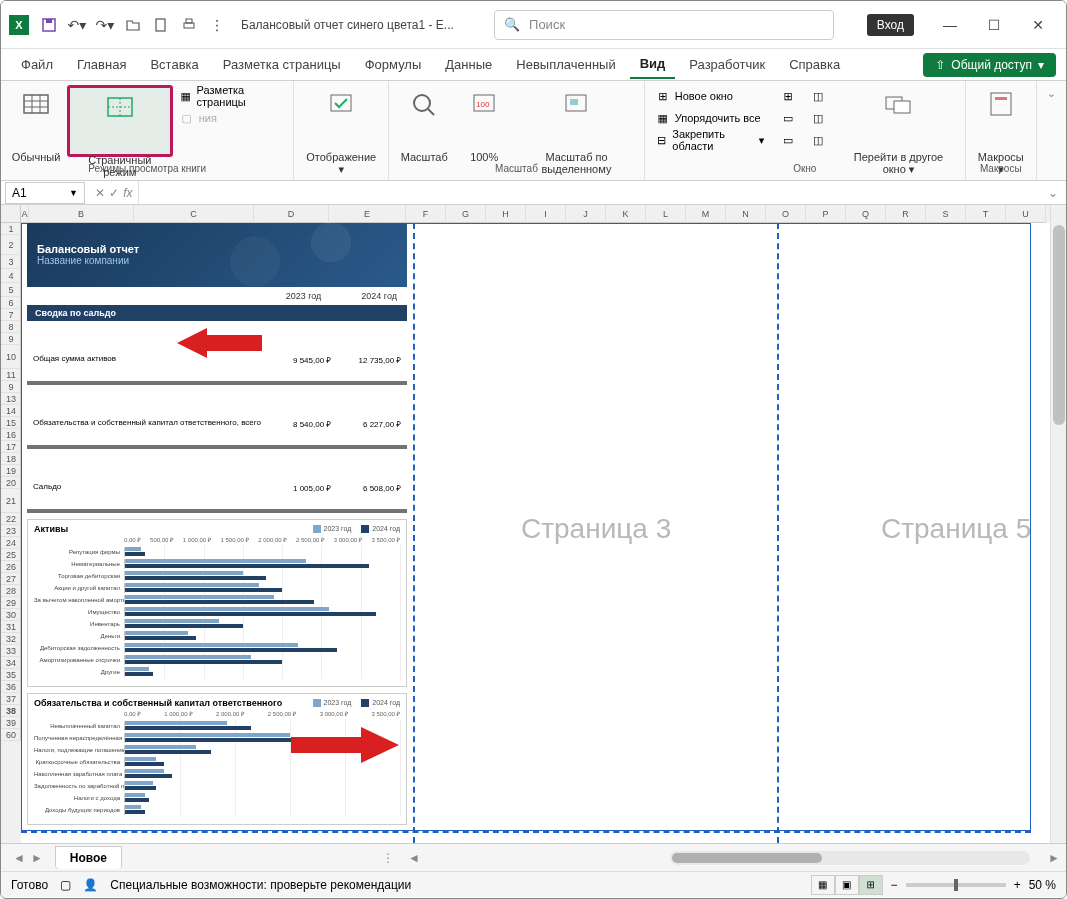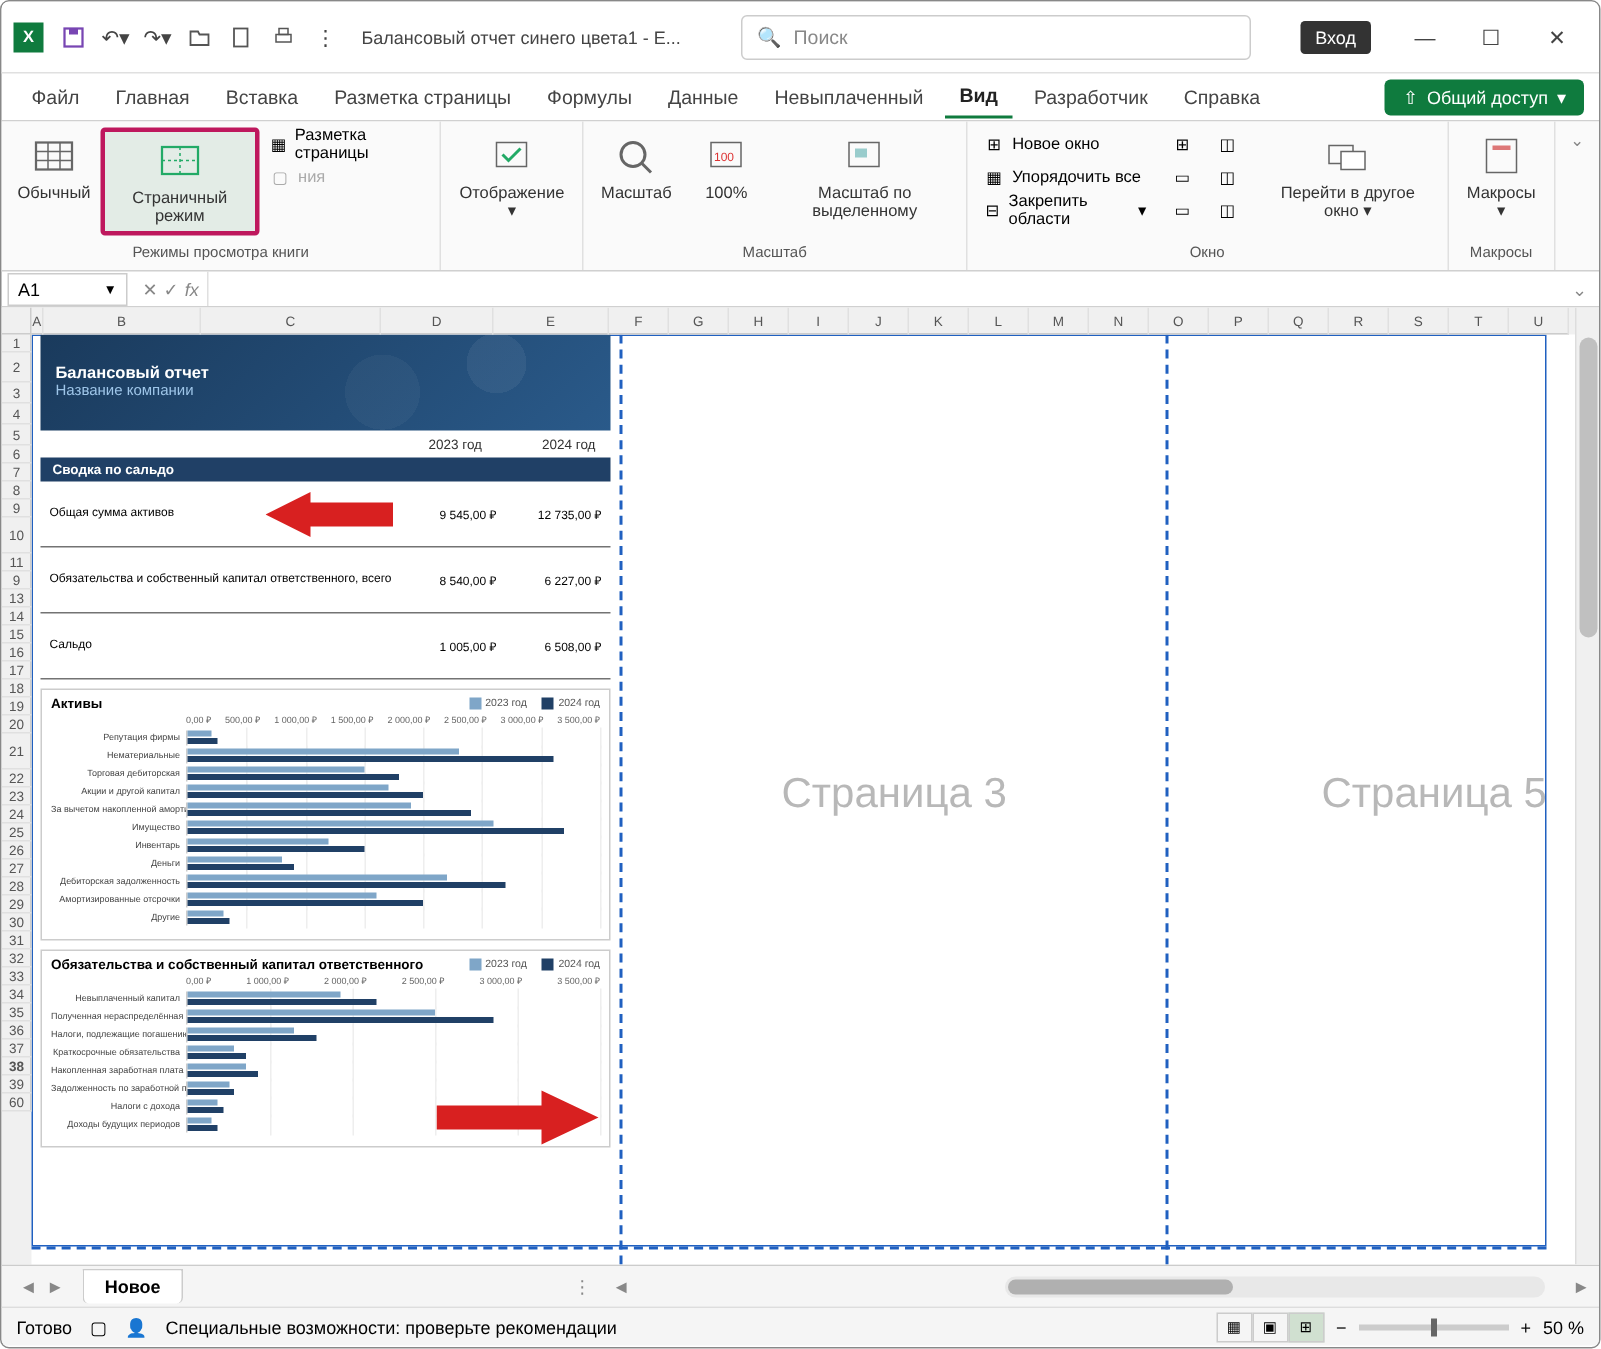--- a/index.html
+++ b/index.html
@@ -22,21 +22,21 @@
 .tab { padding: 6px 10px; cursor: pointer; color: #444; }
 .tab.active { font-weight: 600; border-bottom: 2px solid #0f7b3e; color: #222; }
 .share-btn { margin-left: auto; background: #0f7b3e; color: #fff; padding: 5px 12px; border-radius: 4px; font-size: 12px; display: flex; align-items: center; gap: 6px; }
 
 
 .ribbon { height: 100px; display: flex; border-bottom: 1px solid #d0d0d0; background: #fafafa; font-size: 11px; }
 .ribbon-group { display: flex; flex-direction: column; border-right: 1px solid #e0e0e0; padding: 4px 6px; }
 .ribbon-group-content { flex: 1; display: flex; align-items: flex-start; gap: 2px; }
 .ribbon-group-label { text-align: center; font-size: 10px; color: #555; padding: 2px 0; }
 .ribbon-btn { display: flex; flex-direction: column; align-items: center; justify-content: flex-start; padding: 4px 6px; cursor: pointer; text-align: center; min-width: 40px; }
-.ribbon-btn.large { min-width: 58px; height: 72px; }
+.ribbon-btn.large { min-width: 58px; height: 72px; gap: 28px; }
 .ribbon-btn.active { background: #e3ece6; border: 3px solid #be185d; border-radius: 3px; }
 .ribbon-icon { width: 24px; height: 24px; display: flex; align-items: center; justify-content: center; margin-bottom: 2px; }
 .ribbon-icon.lg { width: 32px; height: 32px; }
 .ribbon-btn-label { font-size: 11px; line-height: 1.1; color: #333; }
 .ribbon-small-row { display: flex; align-items: center; gap: 4px; font-size: 11px; padding: 2px 4px; cursor: pointer; height: 22px; }
 .ribbon-small-row .ico { width: 16px; height: 16px; display: flex; align-items: center; justify-content: center; }
 .ribbon-col { display: flex; flex-direction: column; gap: 0; }
 
 
 .formula-bar { height: 24px; display: flex; align-items: center; border-bottom: 1px solid #d0d0d0; font-size: 12px; }
@@ -58,21 +58,21 @@
 .page-wm { position: absolute; font-size: 28px; color: #b8b8b8; font-weight: 400; }
 
 
 .report { position: absolute; top: 0; left: 6px; width: 380px; font-size: 9px; }
 .report-header { height: 64px; background: linear-gradient(135deg, #1a3a5c, #2a5a8a); position: relative; color: #fff; padding: 20px 10px 6px; overflow: hidden; }
 .report-header::before { content: ""; position: absolute; inset: 0; background: radial-gradient(circle at 80% 30%, rgba(255,255,255,0.06) 0 20px, transparent 20px 40px), radial-gradient(circle at 60% 60%, rgba(255,255,255,0.04) 0 25px, transparent 25px 50px); }
 .report-title { font-size: 11px; font-weight: bold; position: relative; }
 .report-sub { font-size: 10px; color: #9ec5e8; position: relative; }
 .year-row { display: flex; justify-content: flex-end; gap: 40px; padding: 4px 10px; font-size: 9px; color: #333; }
 .section-head { background: #204066; color: #fff; padding: 3px 8px; font-size: 9px; font-weight: bold; }
-.data-row { display: flex; border-bottom: 1px solid #737373; font-size: 8px; padding: 16px 6px; }
+.data-row { display: flex; border-bottom: 4px solid #737373; font-size: 8px; padding: 16px 6px; margin-top: 17px; }
 .data-row .lbl { flex: 1; }
 .data-row .v { width: 70px; text-align: right; }
 .chart-box { border: 1px solid #ccc; margin-top: 6px; padding: 4px 6px 8px; }
 .chart-title { font-size: 9px; font-weight: bold; margin-bottom: 2px; }
 .chart-legend { display: flex; justify-content: flex-end; gap: 10px; font-size: 7px; color: #555; margin-bottom: 2px; }
 .legend-sw { width: 8px; height: 8px; display: inline-block; margin-right: 3px; vertical-align: middle; }
 .axis-labels { display: flex; justify-content: space-between; font-size: 6px; color: #666; padding-left: 90px; margin-bottom: 2px; }
 .bar-row { display: flex; align-items: center; height: 12px; }
 .bar-label { width: 90px; font-size: 6px; text-align: right; padding-right: 4px; color: #444; overflow: hidden; white-space: nowrap; }
 .bar-track { flex: 1; position: relative; height: 10px; border-left: 1px solid #ccc; }

